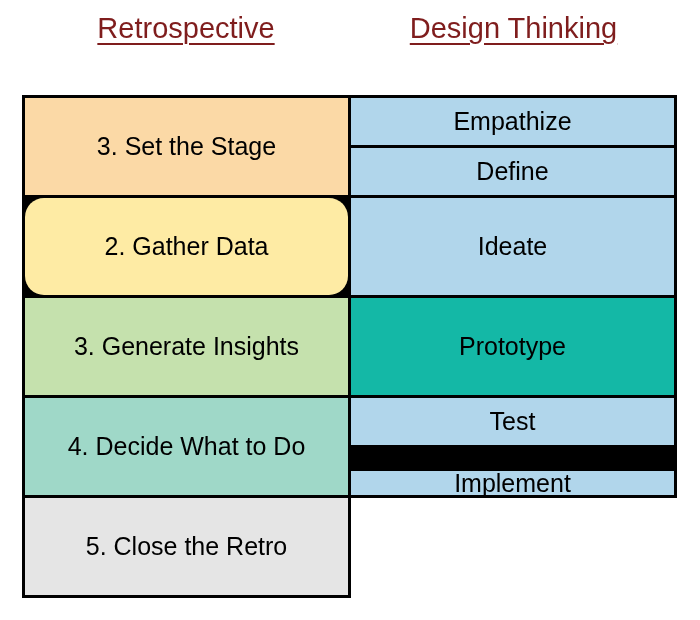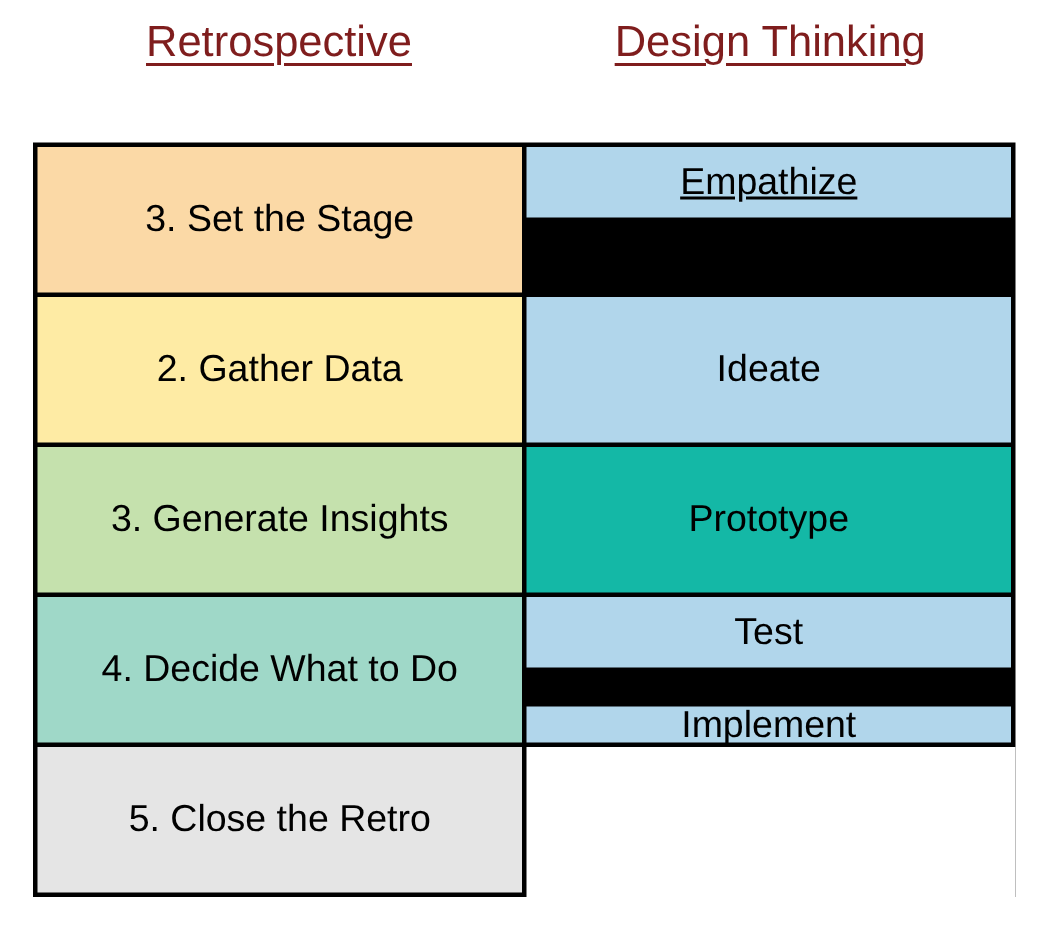--- a/index.html
+++ b/index.html
@@ -45,21 +45,21 @@
     display: flex;
     align-items: center;
     justify-content: center;
     font-size: 25px;
     color: #000000;
     text-align: center;
   }
   .step1      { grid-column: 1; grid-row: 1 / 3; }
   .phase-emp  { grid-column: 2; grid-row: 1; }
   .phase-def  { grid-column: 2; grid-row: 2; }
-  .step2      { grid-column: 1; grid-row: 3 / 5; }
+  .step2      { grid-column: 1; grid-row: 3 / 5; border-radius: 19px; }
   .phase-ide  { grid-column: 2; grid-row: 3 / 5; }
   .step3      { grid-column: 1; grid-row: 5 / 7; }
   .phase-pro  { grid-column: 2; grid-row: 5 / 7; }
   .step4      { grid-column: 1; grid-row: 7 / 9; }
   .phase-tes  { grid-column: 2; grid-row: 7; }
   .phase-imp  { grid-column: 2; grid-row: 8; margin-top: 23px; }
   .step5      { grid-column: 1; grid-row: 9 / 11; }
   .cell-empty {
     grid-column: 2;
     grid-row: 9 / 11;
@@ -74,22 +74,23 @@
 <div class="canvas">
 
   <div class="col-header left">Retrospective</div>
 
   <div class="col-header right">Design Thinking</div>
 
   <div class="comparison-grid">
 
     <div class="cell step1" style="background-color: rgb(251, 217, 166);">3. Set the Stage</div>
 
-    <div class="cell phase-emp" style="background-color: rgb(177, 214, 235); text-decoration: underline;">Empathize</div>
+    <div class="cell phase-emp" style="background-color: rgb(177, 214, 235);">Empathize</div>
 
+    <div class="cell phase-def" style="background-color: rgb(177, 214, 235);">Define</div>
 
     <div class="cell step2" style="background-color: rgb(254, 235, 164);">2. Gather Data</div>
 
     <div class="cell phase-ide" style="background-color: rgb(177, 214, 235);">Ideate</div>
 
     <div class="cell step3" style="background-color: rgb(197, 225, 173);">3. Generate Insights</div>
 
     <div class="cell phase-pro" style="background-color: #14b8a6;">Prototype</div>
 
     <div class="cell step4" style="background-color: rgb(159, 216, 200);">4. Decide What to Do</div>

